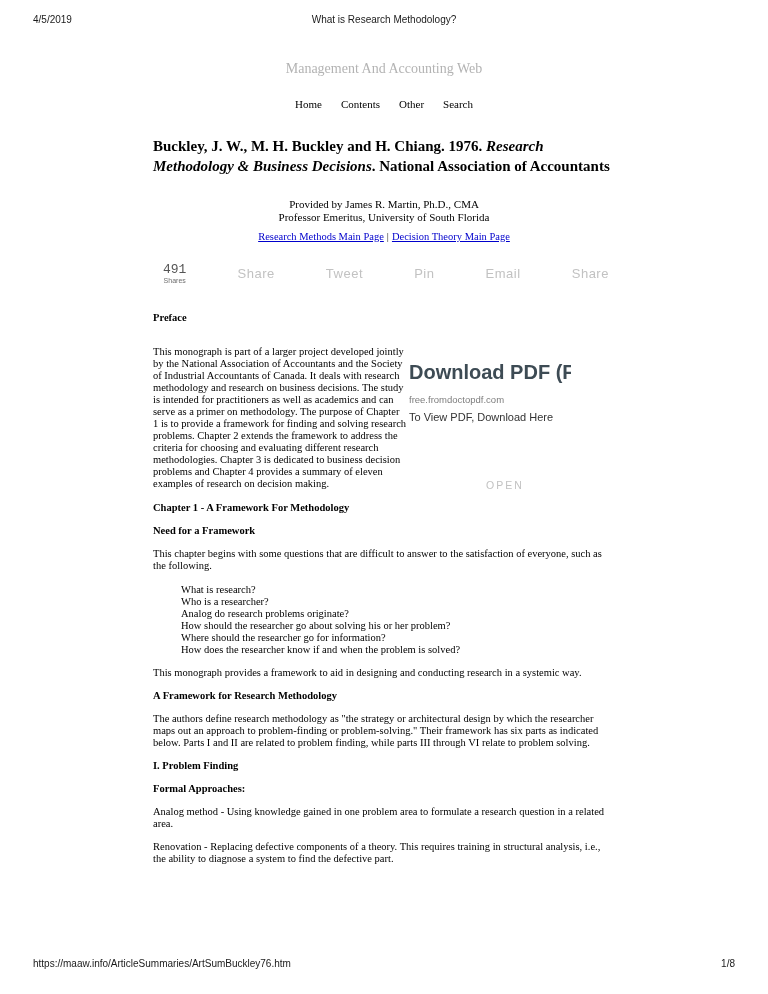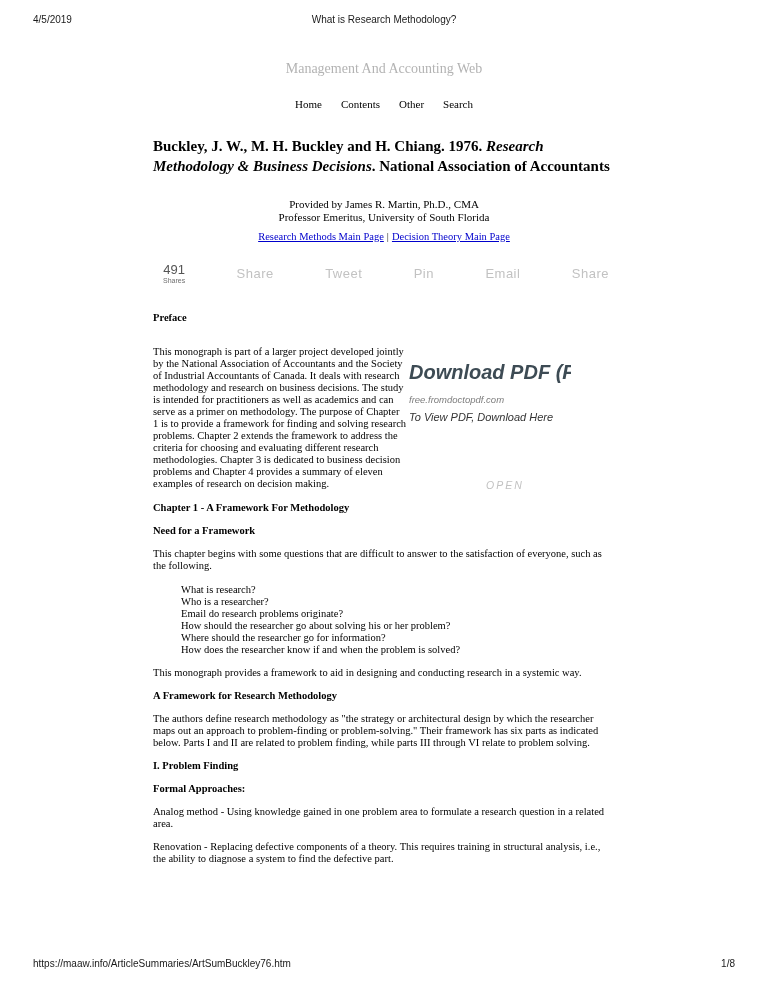--- a/index.html
+++ b/index.html
@@ -56,40 +56,39 @@
   .links-sep { color: #1a1a1a; padding: 0 3px; }
 
   .share-bar {
     margin-top: 20px;
     display: flex; align-items: flex-start; justify-content: space-between;
     padding: 0 6px 0 10px;
     font-family: "Liberation Sans", sans-serif;
     height: 22px;
   }
   .share-count { text-align: center; line-height: 1; color: var(--count, #555555); }
-  .share-count .num { font-size: 13px; display: block; }
+  .share-count .num { font-size: 13px; display: block; font-family: Liberation Mono, monospace; }
   .share-count .lbl { font-size: 7px; display: block; margin-top: 1px; color: #6e6e6e; }
   .share-btn {
     font-size: 13px; color: var(--muted, #c2c2c2);
     letter-spacing: 0.5px; padding-top: 3px; cursor: pointer;
   }
 
   .body-text, .sec-heading { font-size: 10.5px; line-height: 12px; }
   .sec-heading { font-weight: bold; margin: 11px 0 0 0; }
   p.body-text { margin: 11px 0 0 0; }
   .preface-heading { margin-top: 27px; }
   .preface-row { display: flex; margin-top: 11px; }
   .preface-body { width: 254px; margin: 0; }
 
   .ad-box {
     margin-left: auto; margin-top: 26px;
     width: 206px; height: 130px;
     font-family: "Liberation Sans", sans-serif;
     position: relative;
-    font-style: italic;
   }
   .ad-headline {
     font-size: 20px; font-weight: bold;
     color: var(--ad-headline, #3d4b54);
     white-space: nowrap; overflow: hidden; width: 162px;
     cursor: pointer;
   }
   .ad-domain { font-size: 9.5px; color: #7d7d7d; margin-top: 10px; }
   .ad-tagline { font-size: 11px; color: #333; margin-top: 6px; }
   .ad-open {
@@ -159,21 +158,21 @@
     </div>
   </div>
 
   <div class="sec-heading">Chapter 1 - A Framework For Methodology</div>
   <div class="sec-heading">Need for a Framework</div>
   <p class="body-text">This chapter begins with some questions that are difficult to answer to the satisfaction of everyone, such as the following.</p>
 
   <div class="question-list">
     <div class="question-line">What is research?</div>
     <div class="question-line">Who is a researcher?</div>
-    <div class="question-line">Email do research problems originate?</div>
+    <div class="question-line">Analog do research problems originate?</div>
     <div class="question-line">How should the researcher go about solving his or her problem?</div>
     <div class="question-line">Where should the researcher go for information?</div>
     <div class="question-line">How does the researcher know if and when the problem is solved?</div>
   </div>
 
   <p class="body-text">This monograph provides a framework to aid in designing and conducting research in a systemic way.</p>
 
   <div class="sec-heading">A Framework for Research Methodology</div>
   <p class="body-text">The authors define research methodology as "the strategy or architectural design by which the researcher maps out an approach to problem-finding or problem-solving." Their framework has six parts as indicated below. Parts I and II are related to problem finding, while parts III through VI relate to problem solving.</p>
 

